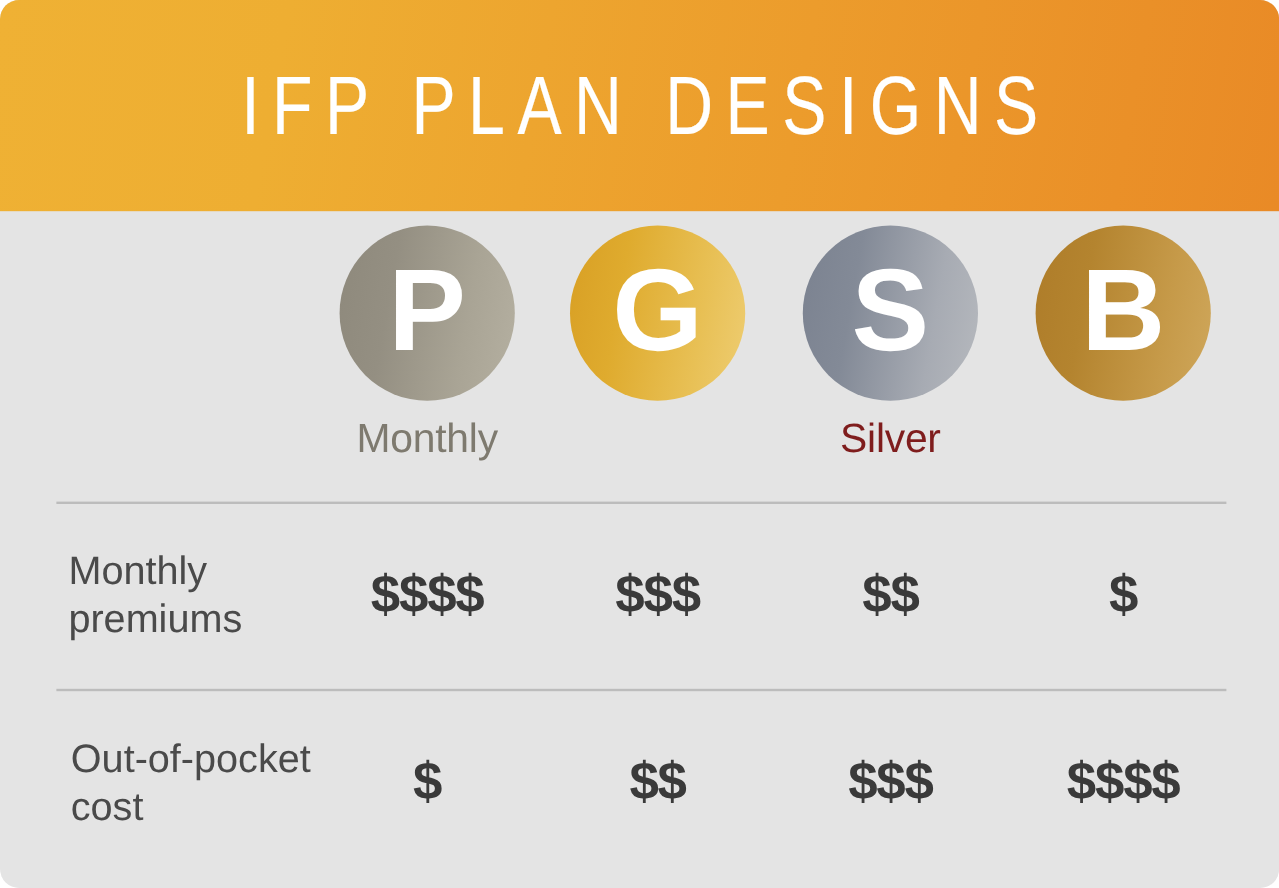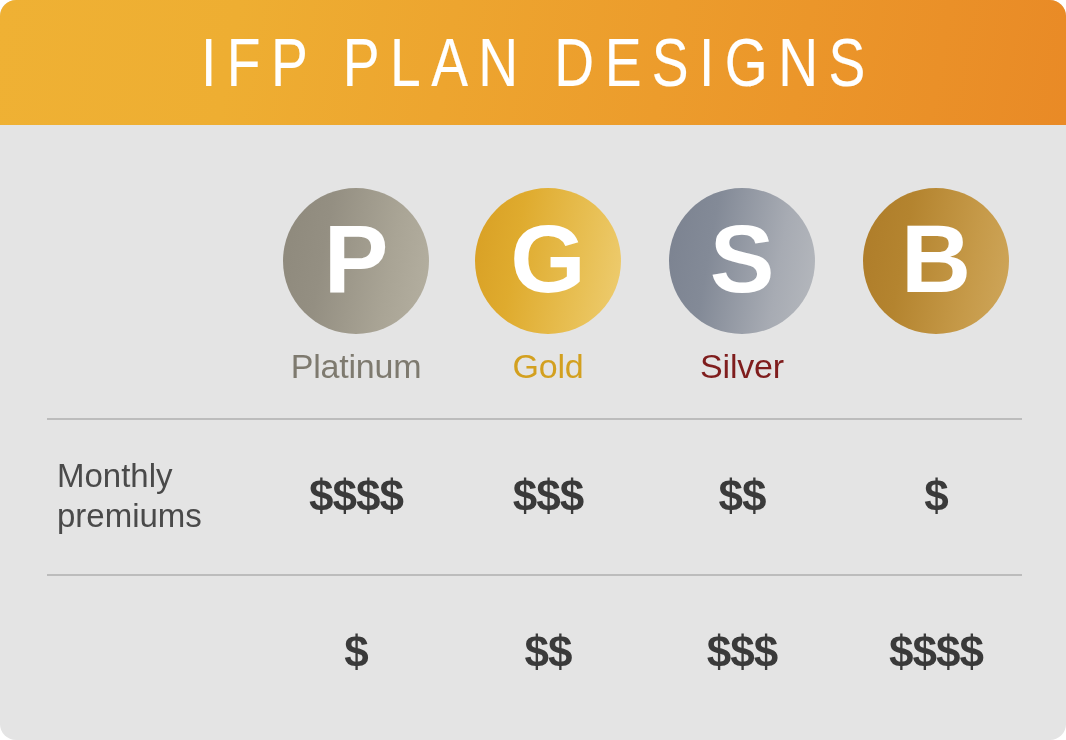--- a/index.html
+++ b/index.html
@@ -23,21 +23,21 @@
     overflow: hidden;
     background: #e4e4e4;
   }
 
   
   .header {
     position: absolute;
     left: 0;
     top: 0;
     width: 1066px;
-    height: 125px;
+    height: 176px;
     background: linear-gradient(100deg, #efb134 0%, #eeae32 22%, #ec9c2c 62%, #e98a26 100%);
     display: flex;
     align-items: center;
     justify-content: center;
   }
   .header-title {
     color: #ffffff;
     font-family: "Liberation Sans Narrow", "Liberation Sans", sans-serif;
     font-size: 69px;
     font-weight: 300;
@@ -175,28 +175,27 @@
   <div class="header">
     <div class="header-title">IFP PLAN DESIGNS</div>
   </div>
 
   <div class="badge-row">
 
     <div class="badge-col c0">
       <div class="badge-circle platinum">
         <span class="badge-letter">P</span>
       </div>
-      <div class="badge-label label-platinum">Platinum</div>
+      <div class="badge-label label-platinum">Monthly</div>
     </div>
 
     <div class="badge-col c1">
       <div class="badge-circle gold">
         <span class="badge-letter">G</span>
       </div>
-      <div class="badge-label label-gold">Gold</div>
     </div>
 
     <div class="badge-col c2">
       <div class="badge-circle silver">
         <span class="badge-letter">S</span>
       </div>
       <div class="badge-label label-silver">Silver</div>
     </div>
 
     <div class="badge-col c3">
@@ -213,19 +212,20 @@
     <div class="row-label l0">Monthly premiums</div>
     <div class="row-cell c0">$$$$</div>
     <div class="row-cell c1">$$$</div>
     <div class="row-cell c2">$$</div>
     <div class="row-cell c3">$</div>
   </div>
 
   <div class="divider d1"></div>
 
   <div class="table-row r1">
+    <div class="row-label l1">Out-of-pocket cost</div>
     <div class="row-cell c0">$</div>
     <div class="row-cell c1">$$</div>
     <div class="row-cell c2">$$$</div>
     <div class="row-cell c3">$$$$</div>
   </div>
 
 </div>
 
 </body></html>

